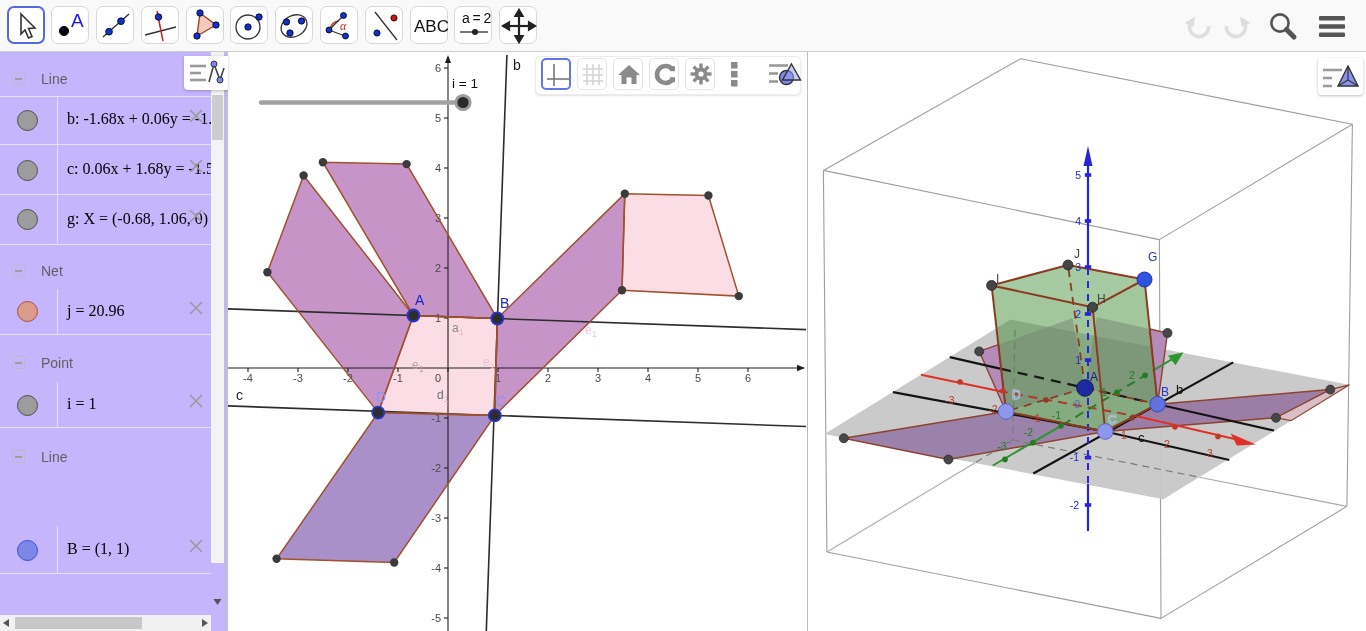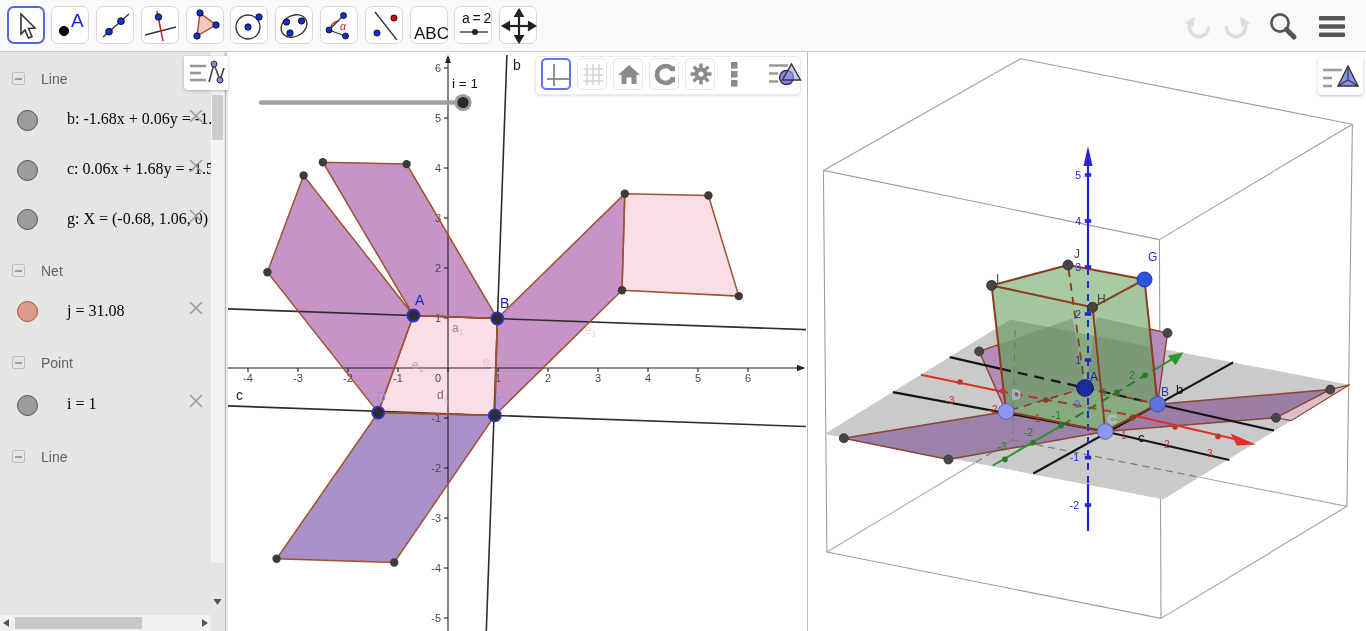--- a/index.html
+++ b/index.html
@@ -81,21 +81,21 @@
       </svg></div>
   </div>
 <div class="tbtn" style="left:365px;">
     <div style="margin:1px 0 0 1px"><svg width="36" height="36" viewBox="0 0 36 36">
         <line x1="8" y1="4" x2="30" y2="32" stroke="#333" stroke-width="1.3"></line>
         <circle cx="27" cy="10" r="3.1" fill="#cc1111" stroke="#000" stroke-width="0.8"></circle>
         <circle cx="10" cy="25" r="3.1" fill="#1230cc" stroke="#000" stroke-width="0.8"></circle>
       </svg></div>
   </div>
 <div class="tbtn" style="left:410px;">
-    <div style="margin:8px 0 0 1px"><svg width="36" height="36" viewBox="0 0 36 36">
+    <div style="margin:1px 0 0 1px"><svg width="36" height="36" viewBox="0 0 36 36">
         <text x="2" y="24" font-size="17" fill="#111" font-family="Liberation Sans">ABC</text>
       </svg></div>
   </div>
 <div class="tbtn" style="left:454px;">
     <div style="margin:1px 0 0 1px"><svg width="36" height="36" viewBox="0 0 36 36">
         <text x="6" y="15" font-size="14" fill="#111" font-family="Liberation Sans">a = 2</text>
         <line x1="4" y1="24" x2="32" y2="24" stroke="#555" stroke-width="1.6"></line>
         <circle cx="19" cy="24" r="3" fill="#222"></circle>
       </svg></div>
   </div>
@@ -121,21 +121,21 @@
 <g stroke="#555" fill="none">
  <circle cx="100" cy="15" r="8.6" stroke-width="2.6"></circle>
  <line x1="106.5" y1="21.5" x2="114" y2="29" stroke-width="5" stroke-linecap="round"></line>
 </g>
 <g fill="#555">
  <rect x="139" y="8" width="26" height="4.6" rx="1"></rect>
  <rect x="139" y="16.2" width="26" height="4.6" rx="1"></rect>
  <rect x="139" y="24.4" width="26" height="4.6" rx="1"></rect>
 </g>
 </svg>
-<div class="abs" style="left:0;top:52px;width:228px;height:579px;background:#e5e5e5;">
+<div class="abs" style="left:0;top:52px;width:228px;height:579px;background:#c4b5fd;">
 <div class="hdr" style="top:19px;">Line</div>
 <div class="minus" style="top:20px;"></div>
 <div style="position:absolute;left:0;top:43.5px;width:211px;border-top:1px solid #e2e2e2;"></div>
 <div class="row" style="top:43.5px;height:49.7px;">
       <div class="marble" style="top:14.4px;background:#9c9c9c;border:1.6px solid #4f4f4f;"></div>
       <div style="position:absolute;left:57px;top:0;bottom:0;width:1px;background:#e2e2e2;"></div>
       <div class="rtext" style="left:67px;top:14.9px;">b: -1.68x + 0.06y = -1.6</div>
       <div class="xbtn" style="top:12.9px;">
         <svg width="16" height="16" viewBox="0 0 16 16">
           <line x1="2" y1="2" x2="14" y2="14" stroke="#9a9a9a" stroke-width="1.6"></line>
@@ -163,21 +163,21 @@
           <line x1="2" y1="2" x2="14" y2="14" stroke="#9a9a9a" stroke-width="1.6"></line>
           <line x1="14" y1="2" x2="2" y2="14" stroke="#9a9a9a" stroke-width="1.6"></line>
         </svg>
       </div>
     </div>
 <div class="hdr" style="top:211px;">Net</div>
 <div class="minus" style="top:212px;"></div>
 <div class="row" style="top:236.5px;height:46.4px;">
       <div class="marble" style="top:12.7px;background:#dd9c8b;border:1.6px solid #a94f39;"></div>
       <div style="position:absolute;left:57px;top:0;bottom:0;width:1px;background:#e2e2e2;"></div>
-      <div class="rtext" style="left:67px;top:13.2px;">j = 31.08</div>
+      <div class="rtext" style="left:67px;top:13.2px;">j = 20.96</div>
       <div class="xbtn" style="top:11.2px;">
         <svg width="16" height="16" viewBox="0 0 16 16">
           <line x1="2" y1="2" x2="14" y2="14" stroke="#9a9a9a" stroke-width="1.6"></line>
           <line x1="14" y1="2" x2="2" y2="14" stroke="#9a9a9a" stroke-width="1.6"></line>
         </svg>
       </div>
     </div>
 <div class="hdr" style="top:303px;">Point</div>
 <div class="minus" style="top:304px;"></div>
 <div class="row" style="top:329.8px;height:46.7px;">
@@ -186,20 +186,31 @@
       <div class="rtext" style="left:67px;top:13.4px;">i = 1</div>
       <div class="xbtn" style="top:11.4px;">
         <svg width="16" height="16" viewBox="0 0 16 16">
           <line x1="2" y1="2" x2="14" y2="14" stroke="#9a9a9a" stroke-width="1.6"></line>
           <line x1="14" y1="2" x2="2" y2="14" stroke="#9a9a9a" stroke-width="1.6"></line>
         </svg>
       </div>
     </div>
 <div class="hdr" style="top:397px;">Line</div>
 <div class="minus" style="top:398px;"></div>
+<div class="row" style="top:473.8px;height:48.7px;">
+      <div class="marble" style="top:13.9px;background:#7d86e9;border:1.6px solid #3b4bd0;"></div>
+      <div style="position:absolute;left:57px;top:0;bottom:0;width:1px;background:#e2e2e2;"></div>
+      <div class="rtext" style="left:67px;top:14.4px;">B = (1, 1)</div>
+      <div class="xbtn" style="top:12.4px;">
+        <svg width="16" height="16" viewBox="0 0 16 16">
+          <line x1="2" y1="2" x2="14" y2="14" stroke="#9a9a9a" stroke-width="1.6"></line>
+          <line x1="14" y1="2" x2="2" y2="14" stroke="#9a9a9a" stroke-width="1.6"></line>
+        </svg>
+      </div>
+    </div>
 <div style="position:absolute;left:0;top:563px;width:211px;height:16px;background:#f1f1f1;">
 <div style="position:absolute;left:15px;top:2px;width:127px;height:12px;background:#c8c8c8;"></div>
 <svg width="211" height="16" style="position:absolute;left:0;top:0">
         <polygon points="9,4 9,12 3,8" fill="#555"></polygon>
         <polygon points="202,4 202,12 208,8" fill="#555"></polygon>
       </svg>
 </div>
 </div>
 <div class="abs" style="left:211px;top:52px;width:13px;height:511px;background:#f3f3f3;"></div>
 <div class="abs" style="left:212px;top:95px;width:11px;height:45px;background:#cdcdcd;"></div>

